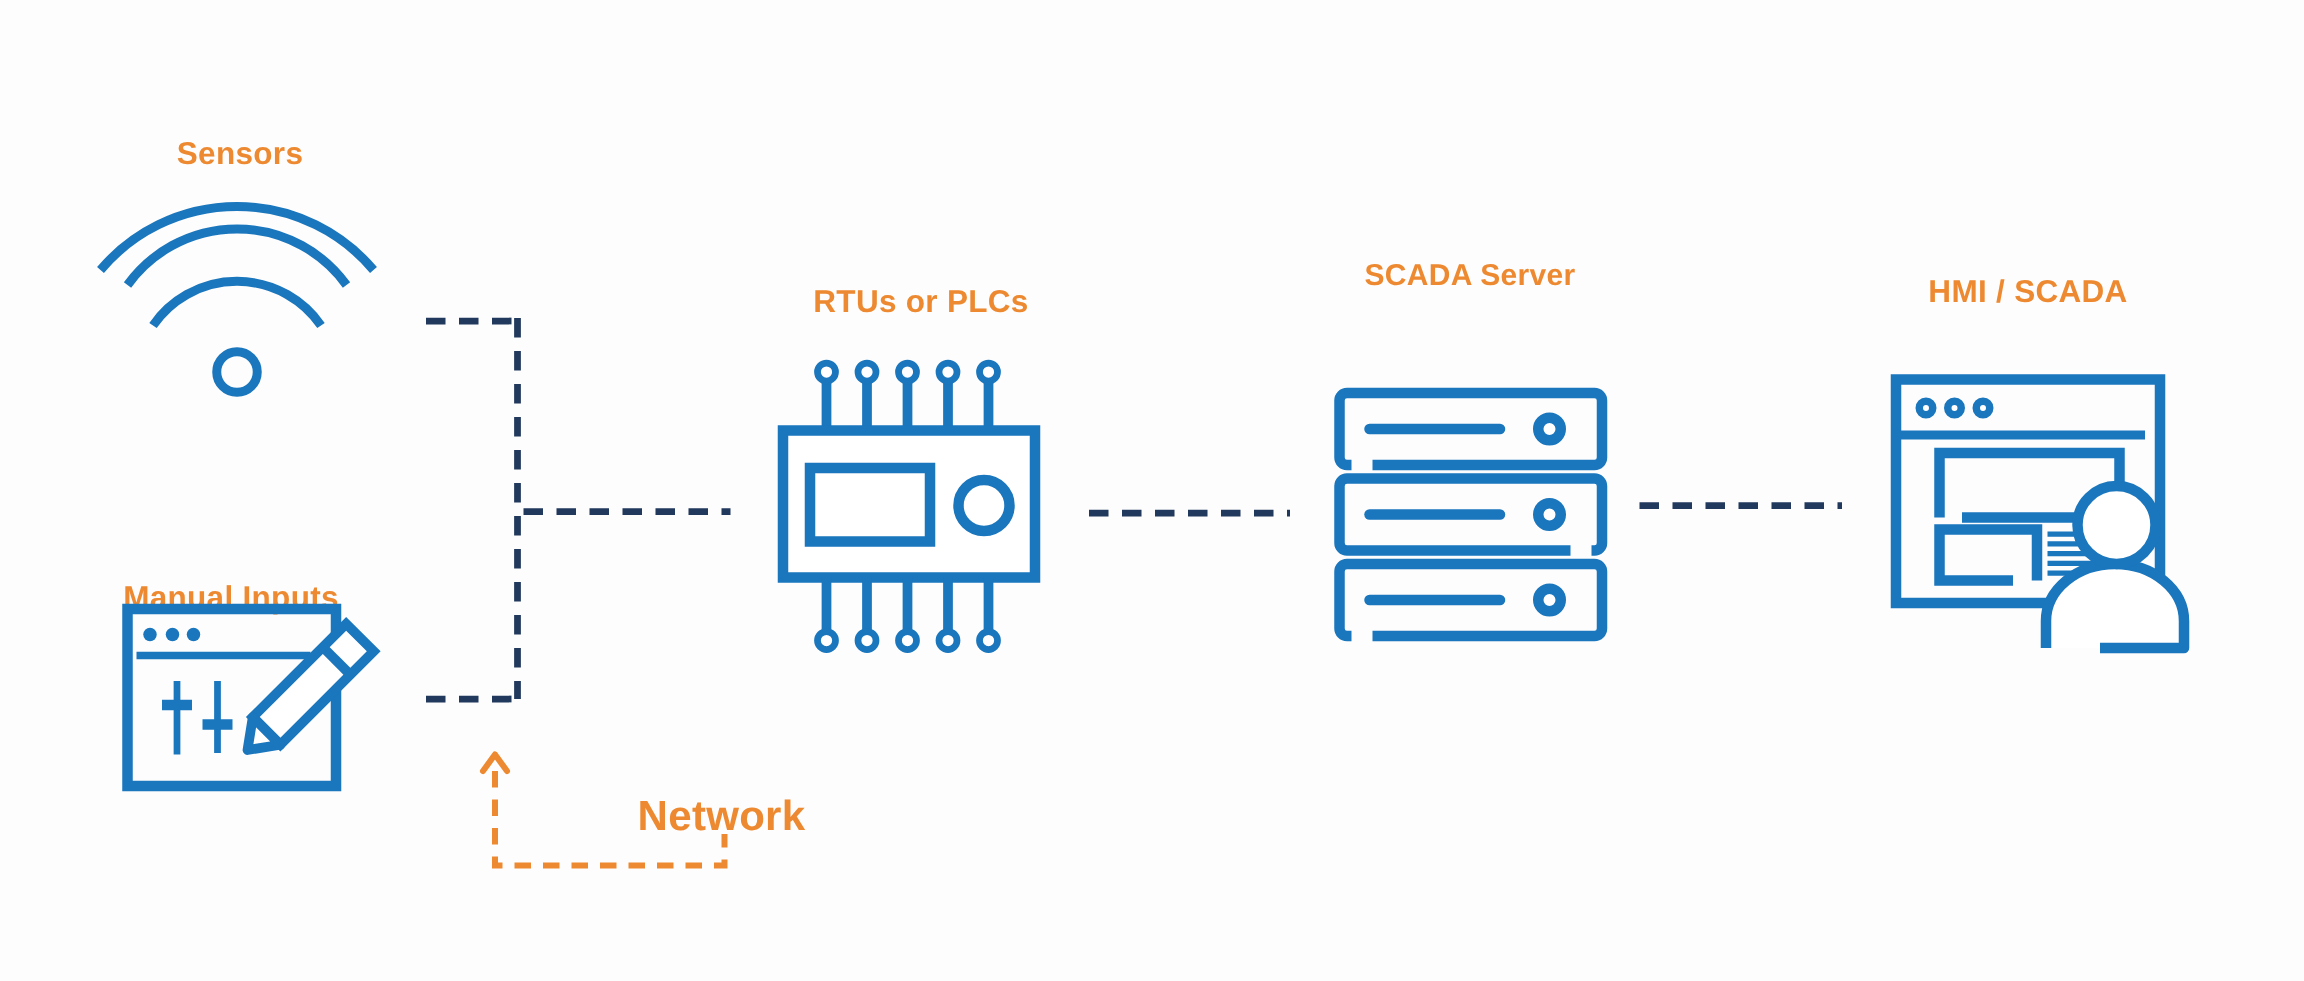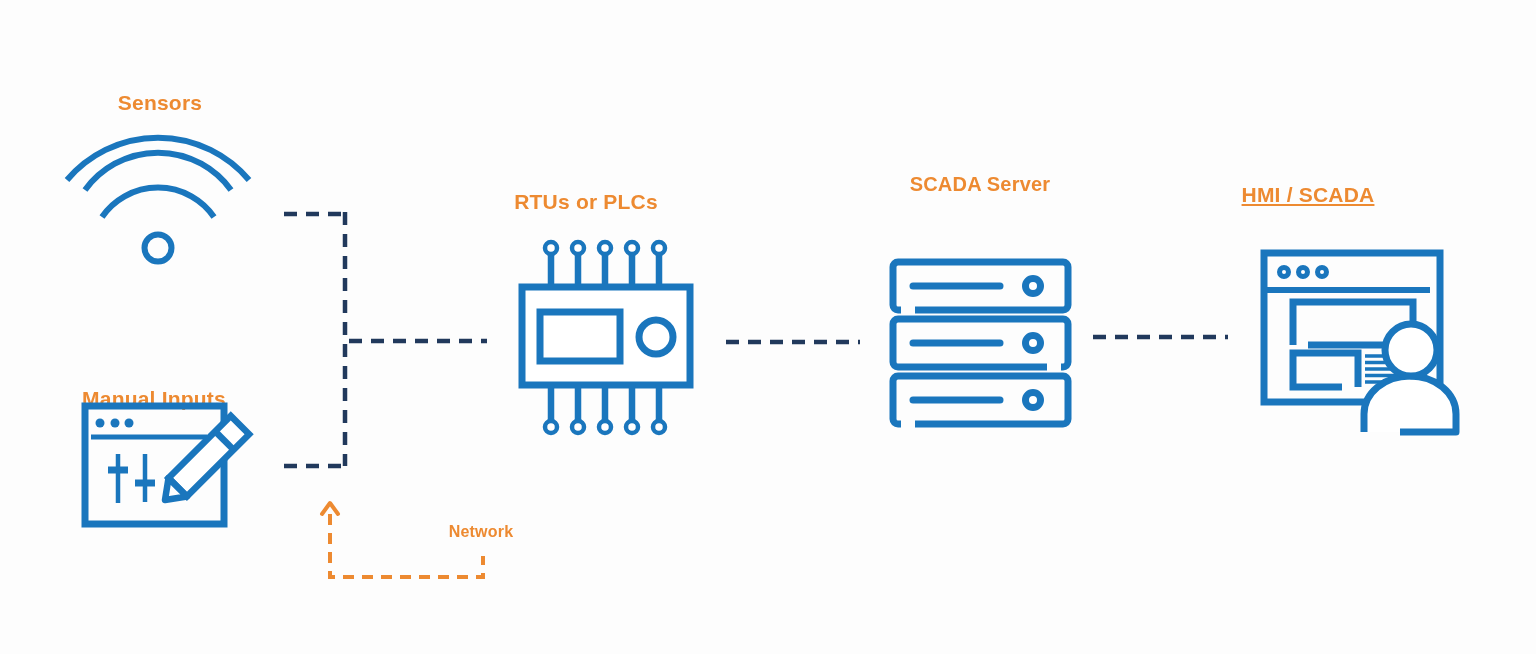--- a/index.html
+++ b/index.html
@@ -45,29 +45,29 @@
 </style>
 </head>
 <body>
 
 <div id="canvas">
 
   <div class="label" style="left:60px;  top:89px;  width:200px;">Sensors</div>
 
   <div class="label" style="left:54px;  top:361px; width:200px;margin-top:24px;">Manual Inputs</div>
 
-  <div class="label" style="left:486px; top:188px; width:200px;">RTUs or PLCs</div>
+  <div class="label" style="left:514px; top:188px; width:200px;">RTUs or PLCs</div>
 
   <div class="label label-lg" style="left:855px; top:170px; width:250px;">SCADA Server</div>
 
-  <div class="label" style="left:1208px; top:181px; width:200px;text-decoration:underline;">
+  <div class="label" style="left:1252px; top:181px; width:200px;">
     <div>HMI / SCADA</div>
   </div>
 
-  <div class="label" style="left:406px; top:518px; width:150px; font-size:16px;">Network</div>
+  <div class="label" style="left:406px; top:530px; width:150px; font-size:28px;">Network</div>
 
   <svg class="overlay" viewBox="0 0 1536 654">
 
     <path class="dash-navy" d="M 284 214 H 345"></path>
 
     <path class="dash-navy" d="M 345 212 V 466"></path>
 
     <path class="dash-navy" d="M 284 466 H 345"></path>
 
     <path class="dash-navy" d="M 349 341 H 487"></path>

